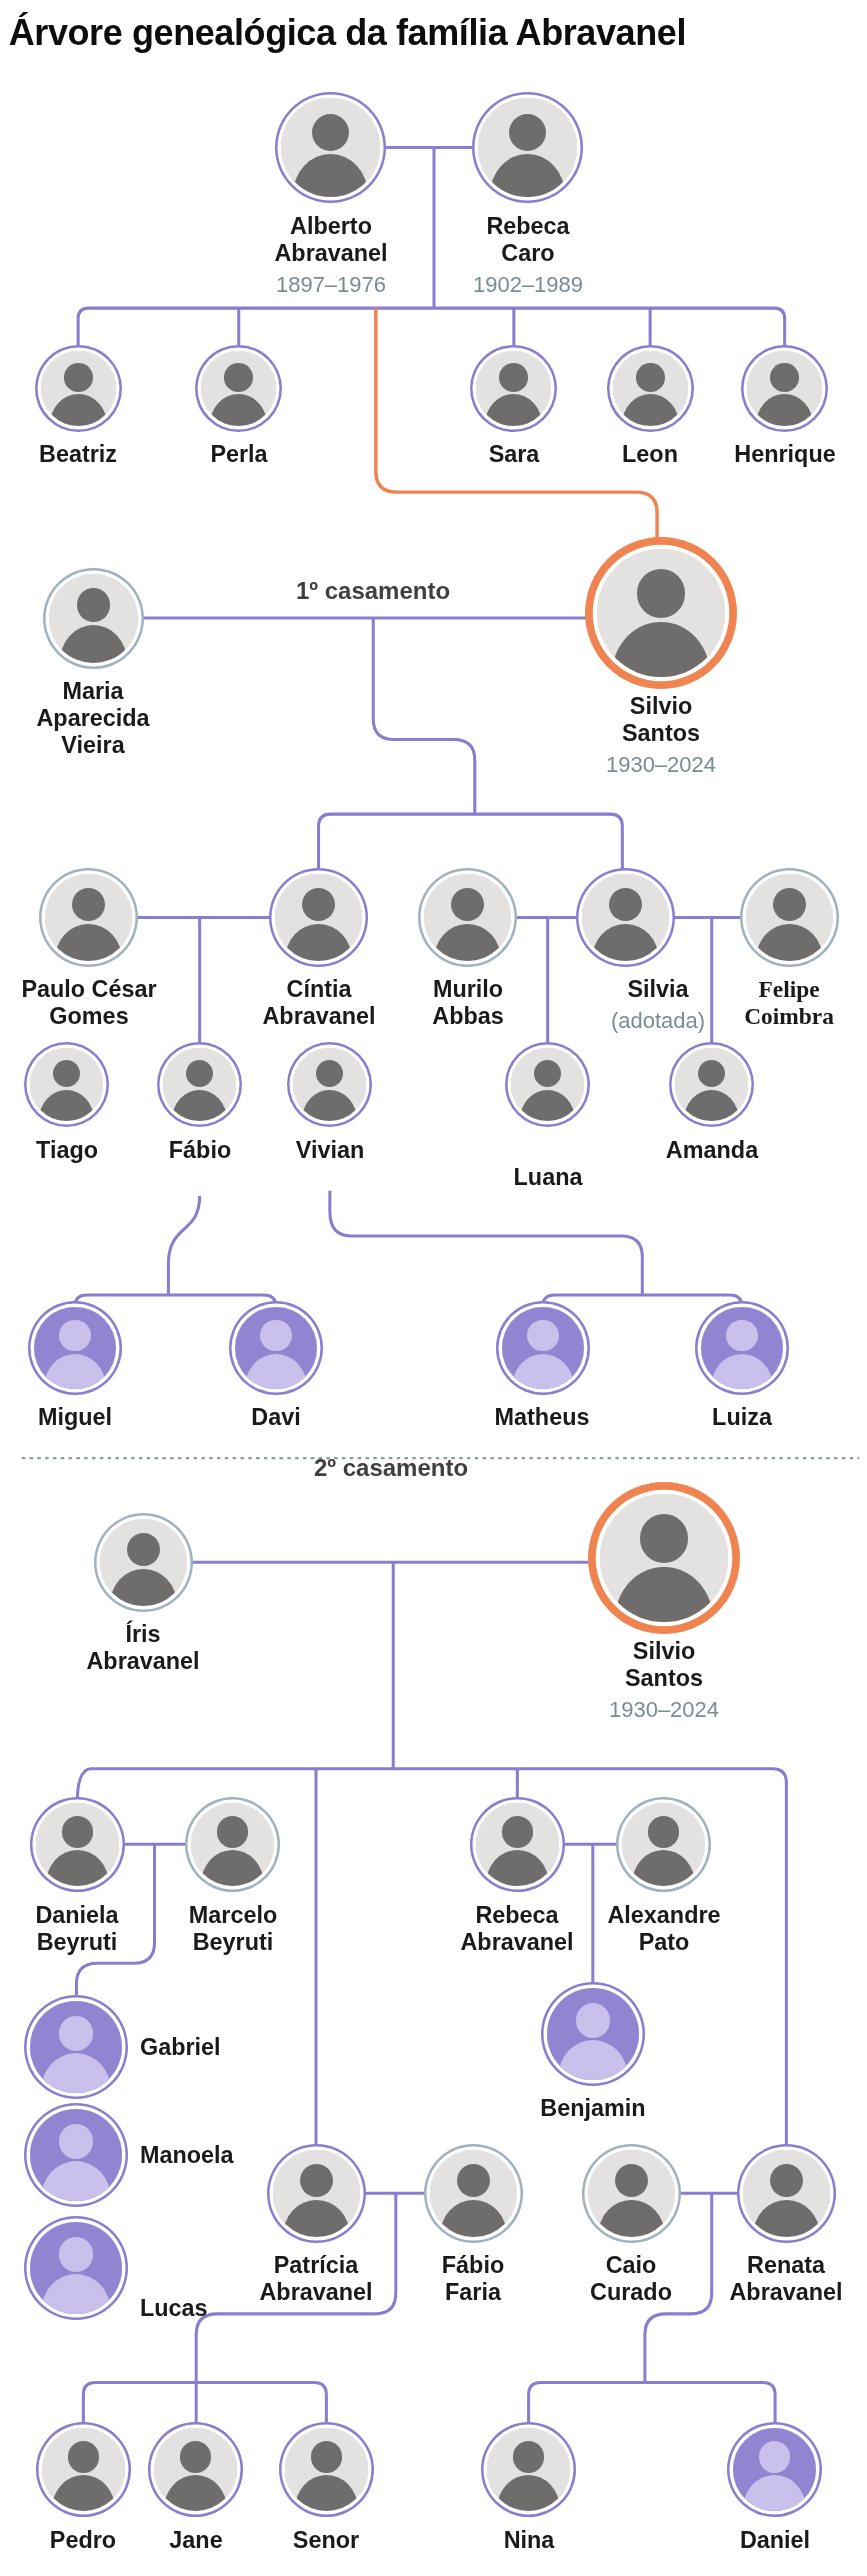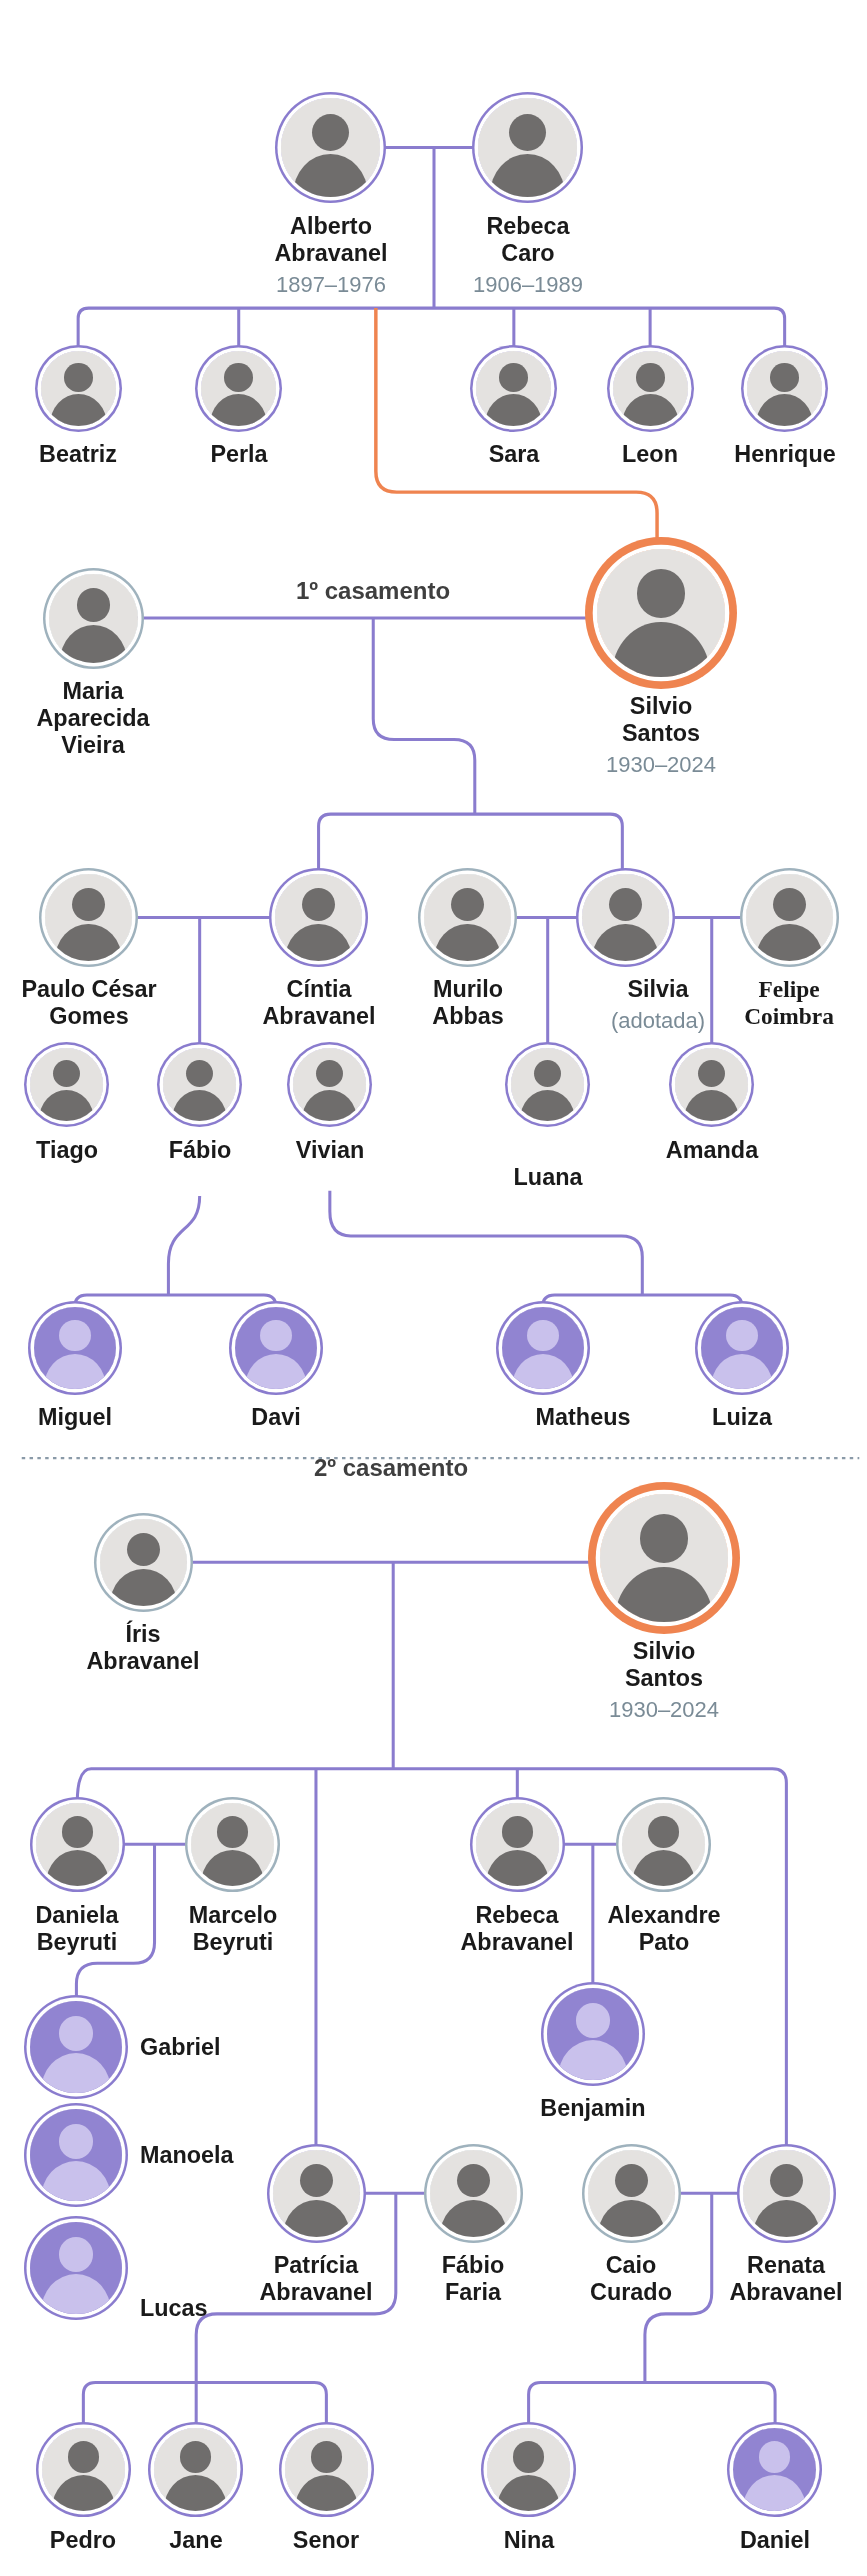--- a/index.html
+++ b/index.html
@@ -23,20 +23,21 @@
   .plabel.right{transform:translateY(-50%);text-align:left;}
   .pline{font-size:23.4px;font-weight:bold;color:#1a1a1a;line-height:27px;white-space:nowrap;}
   .pdates,.pnote{font-size:22px;color:#7a8b96;line-height:27px;margin-top:3.5px;white-space:nowrap;}
   .mlabel{position:absolute;z-index:3;transform:translate(-50%,-50%);font-size:24px;
           font-weight:bold;color:#3f3f3f;white-space:nowrap;}
 </style>
 </head>
 <body>
 
 <div id="stage">
+  <div id="title">Árvore genealógica da família Abravanel</div>
 
   <svg class="wires" width="868" height="2576" viewBox="0 0 1000 2968">
     <g fill="none" stroke="#8a7cce" stroke-width="3.5">
       <path d="M438,170 H551"></path>
       <path d="M500,170 V355"></path>
       <path d="M90,404 V367 Q90,355 102,355 L892,355 Q904,355 904,367 V404"></path>
       <path d="M275,355 V404"></path>
       <path d="M592,355 V404"></path>
       <path d="M749,355 V404"></path>
       <path d="M158,712 H682"></path>
@@ -89,21 +90,21 @@
       </div>
       <div class="person photo ring-purple" style="left: 478px; top: 98px; height: 99px; width: 99px;">
         <div class="disc">
           <div class="head"></div>
           <div class="shoulders"></div>
         </div>
       </div>
       <div class="plabel" style="left: 528px; top: 213px;">
         <div class="pline">Rebeca</div>
         <div class="pline">Caro</div>
-        <div class="pdates">1906–1989</div>
+        <div class="pdates">1902–1989</div>
       </div>
       <div class="person photo ring-purple" style="left: 41px; top: 351px; height: 75px; width: 75px;">
         <div class="disc">
           <div class="head"></div>
           <div class="shoulders"></div>
         </div>
       </div>
       <div class="plabel" style="left: 78px; top: 441px;">
         <div class="pline">Beatriz</div>
       </div>
@@ -277,21 +278,21 @@
       </div>
       <div class="plabel" style="left: 276px; top: 1404px;">
         <div class="pline">Davi</div>
       </div>
       <div class="person avatar ring-purple" style="left: 502px; top: 1307px; height: 82px; width: 82px;">
         <div class="disc">
           <div class="head"></div>
           <div class="shoulders"></div>
         </div>
       </div>
-      <div class="plabel" style="left: 542px; top: 1404px; margin-left: 41px;">
+      <div class="plabel" style="left: 542px; top: 1404px;">
         <div class="pline">Matheus</div>
       </div>
       <div class="person avatar ring-purple" style="left: 701px; top: 1307px; height: 82px; width: 82px;">
         <div class="disc">
           <div class="head"></div>
           <div class="shoulders"></div>
         </div>
       </div>
       <div class="plabel" style="left: 742px; top: 1404px;">
         <div class="pline">Luiza</div>

